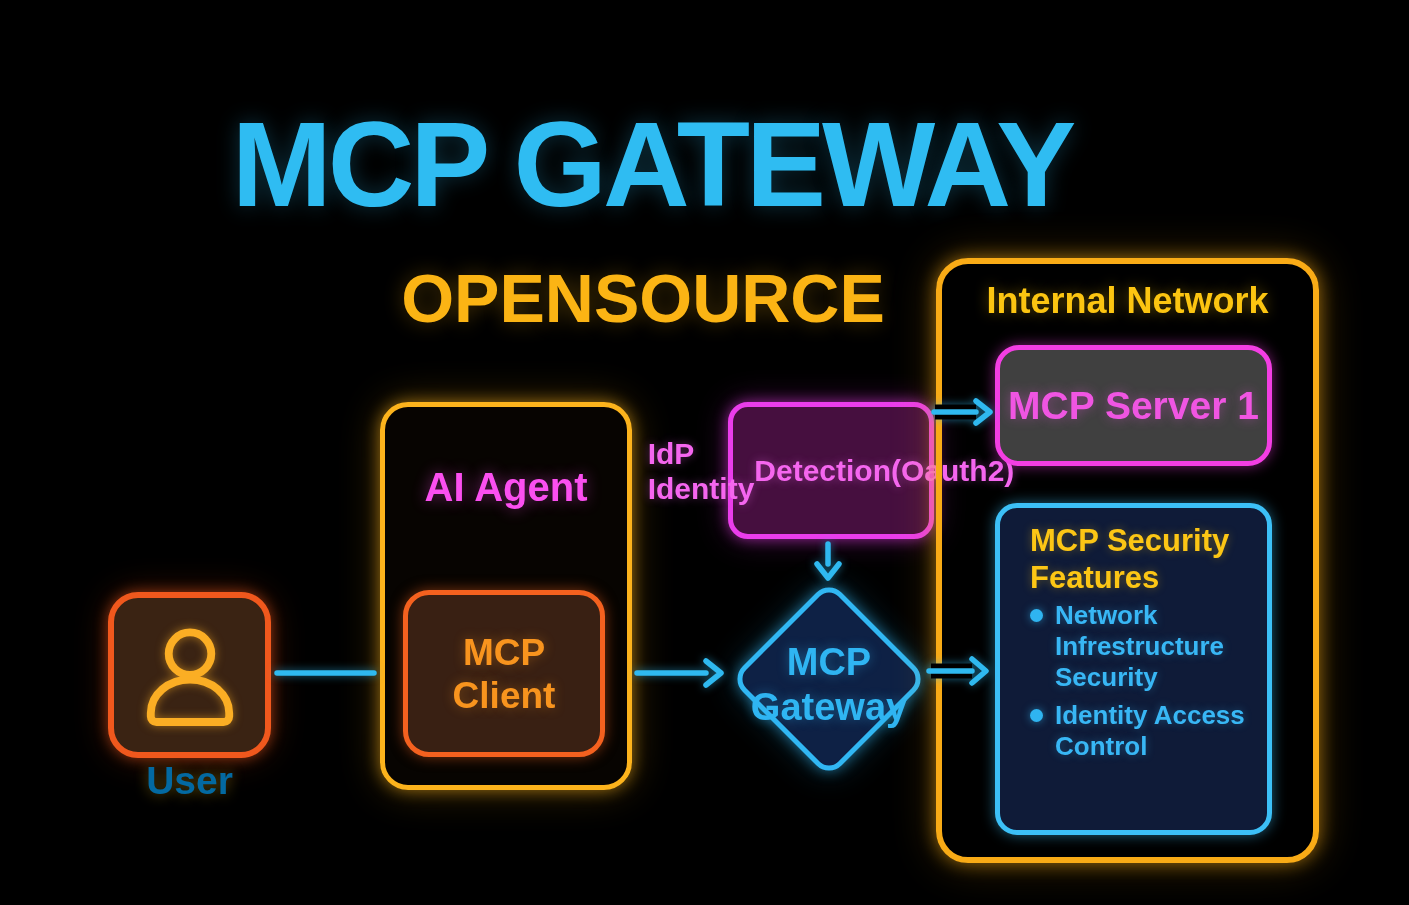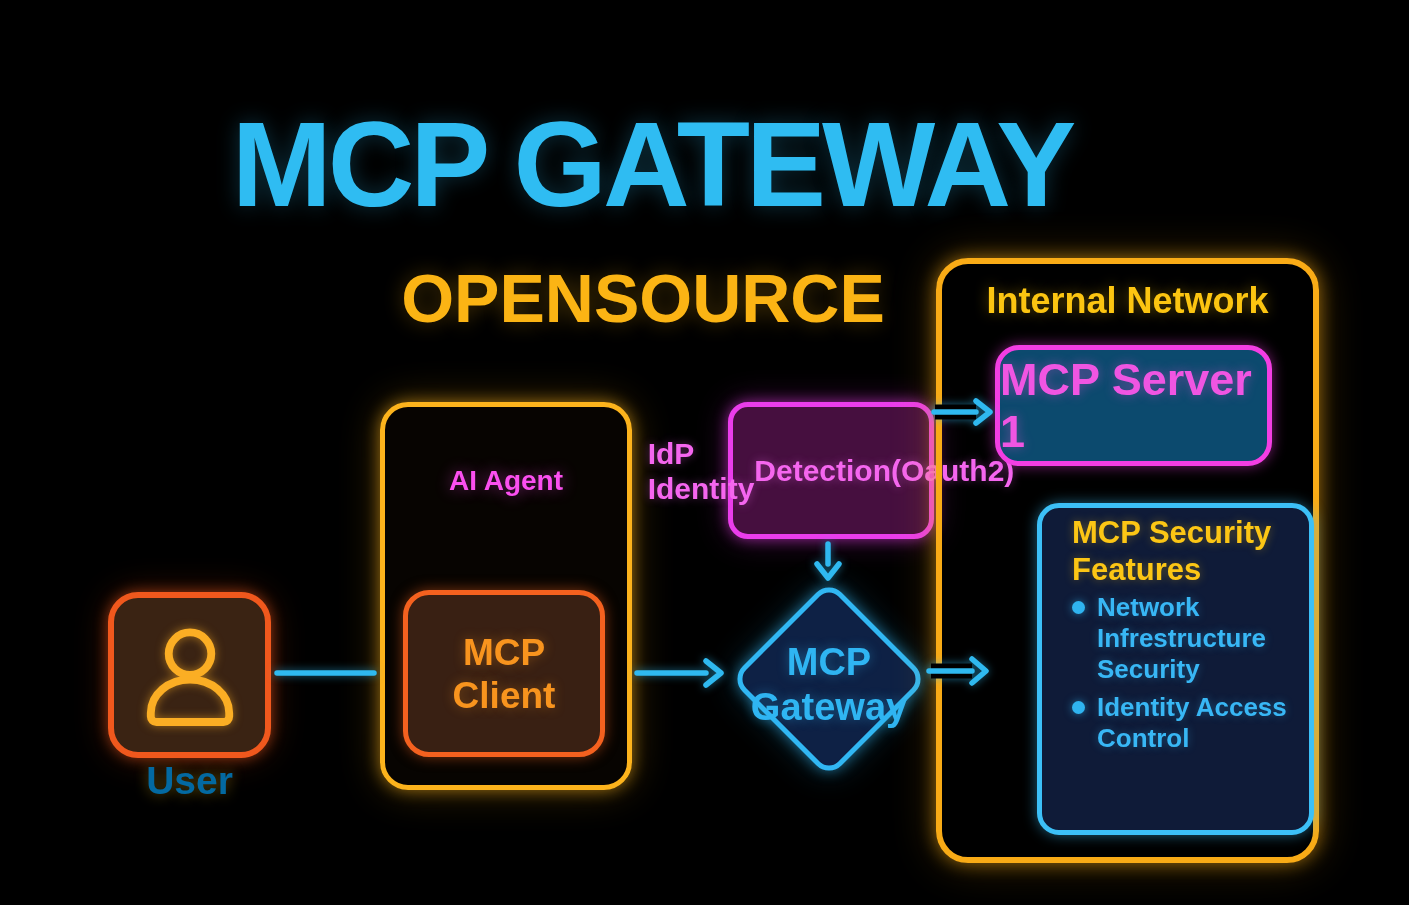--- a/index.html
+++ b/index.html
@@ -38,21 +38,21 @@
     color:#0369a1;text-shadow:0 0 14px rgba(252,202,28,.4);
   }
 
   
   .agent-box{
     left:380px;top:402px;width:252px;height:388px;
     border:5px solid #fcb31c;border-radius:28px;background:rgba(20,12,2,.35);
     box-shadow:0 0 16px rgba(252,179,28,.55),0 0 40px rgba(252,179,28,.25);
   }
   .agent-label{
-    left:380px;top:467px;width:252px;font-size:28px;line-height:1;
+    left:380px;top:467px;width:252px;font-size:40px;line-height:1;
     color:#fb4ff0;text-shadow:0 0 16px rgba(251,79,240,.45);
   }
   .client-box{
     left:403px;top:590px;width:202px;height:167px;
     border:5px solid #f4611f;border-radius:26px;background:#392013;
     box-shadow:0 0 14px rgba(244,97,31,.5);
     display:flex;flex-direction:column;align-items:center;justify-content:center;
     font-size:37px;line-height:43px;color:#f8941e;
     text-shadow:0 0 12px rgba(248,148,30,.35);
   }
@@ -83,30 +83,30 @@
     left:936px;top:258px;width:383px;height:605px;
     border:6px solid #f9ab16;border-radius:32px;
     box-shadow:0 0 18px rgba(249,171,22,.55),0 0 44px rgba(249,171,22,.25);
   }
   .net-label{
     left:936px;top:283px;width:383px;font-size:36px;line-height:1;
     color:#fcc511;text-shadow:0 0 14px rgba(252,197,17,.4);
   }
   .server-box{
     left:995px;top:345px;width:277px;height:121px;
-    border:5px solid #f33ee3;border-radius:24px;background:#0c4a6e;
+    border:5px solid #f33ee3;border-radius:24px;background:#404040;
     box-shadow:0 0 14px rgba(243,62,227,.5);
     display:flex;align-items:center;justify-content:center;
-    font-size:45px;color:#f055e2;text-shadow:0 0 12px rgba(240,85,226,.4);
+    font-size:39px;color:#f055e2;text-shadow:0 0 12px rgba(240,85,226,.4);
   }
   .sec-box{
-    left:1037px;top:503px;width:277px;height:332px;
+    left:995px;top:503px;width:277px;height:332px;
     border:5px solid #3cc0f7;border-radius:22px;background:#0f1b38;
     box-shadow:0 0 14px rgba(60,192,247,.5);
-    padding:6px 6px 0 30px;
+    padding:14px 6px 0 30px;
   }
   .sec-head{
     font-size:31px;line-height:37px;color:#fcc615;
     text-shadow:0 0 10px rgba(252,198,21,.35);
   }
   .sec-list{margin-top:4px;}
   .sec-item{display:flex;margin-bottom:7px;}
   .dot{
     flex:0 0 13px;width:13px;height:13px;border-radius:50%;
     background:#2fb4f0;margin:9px 12px 0 0;

